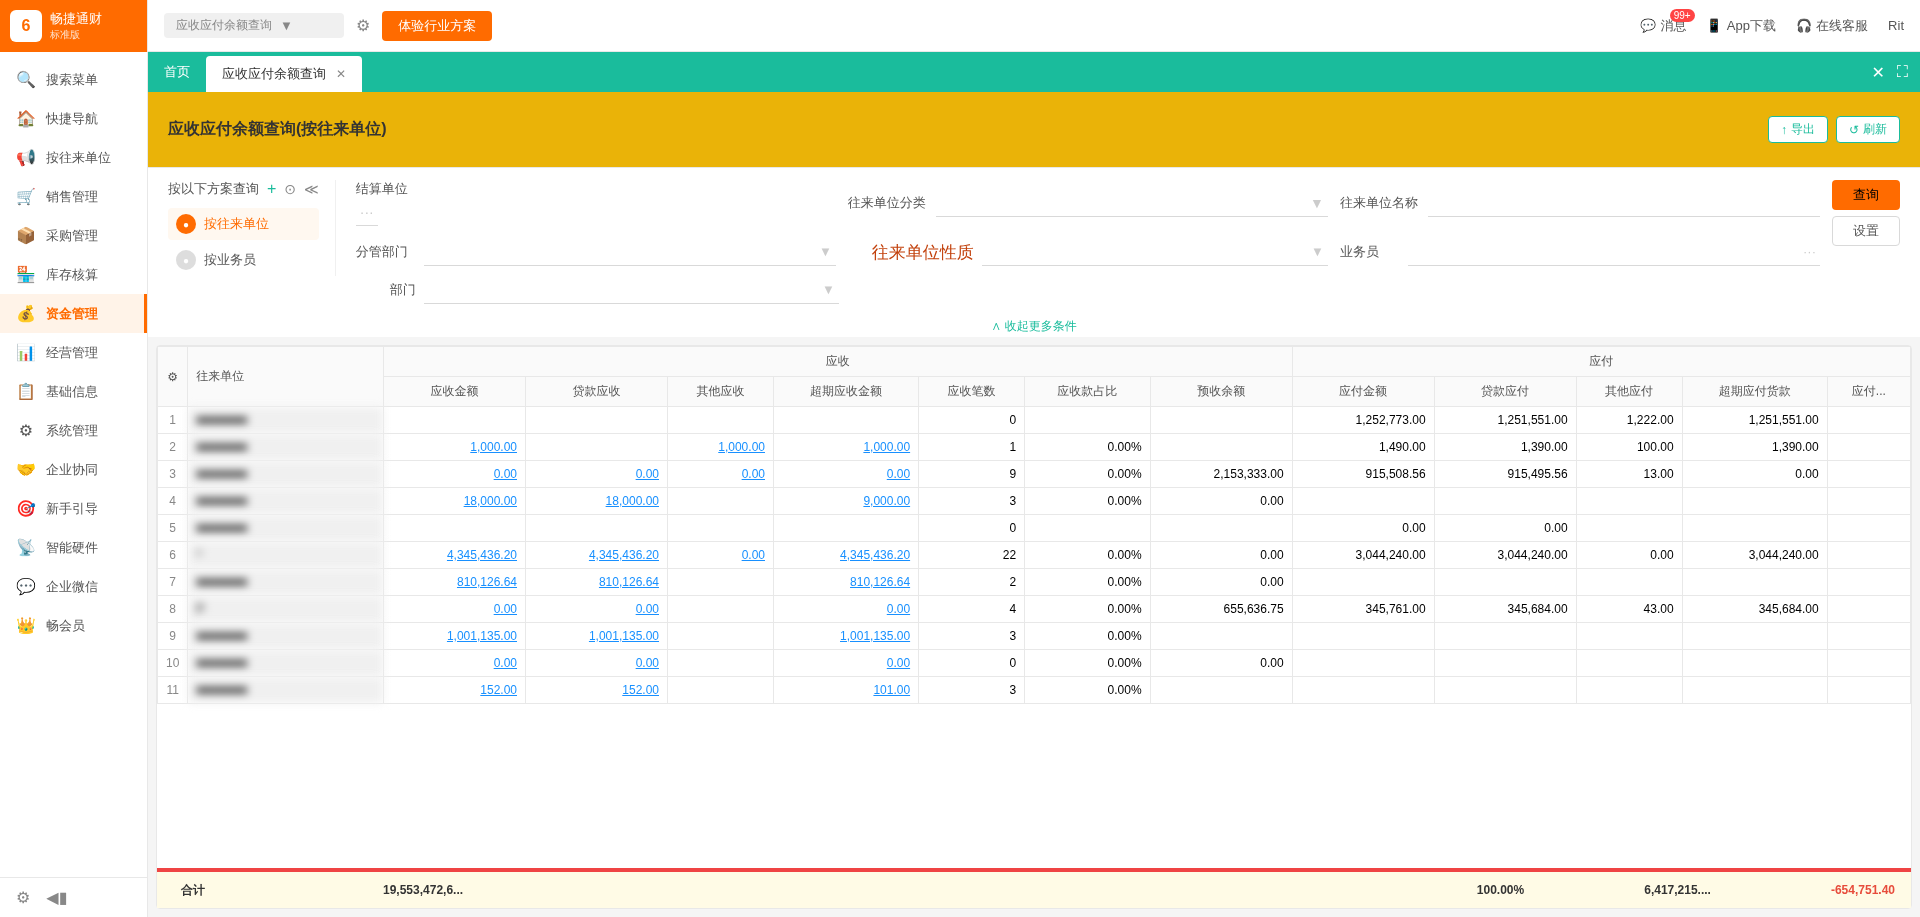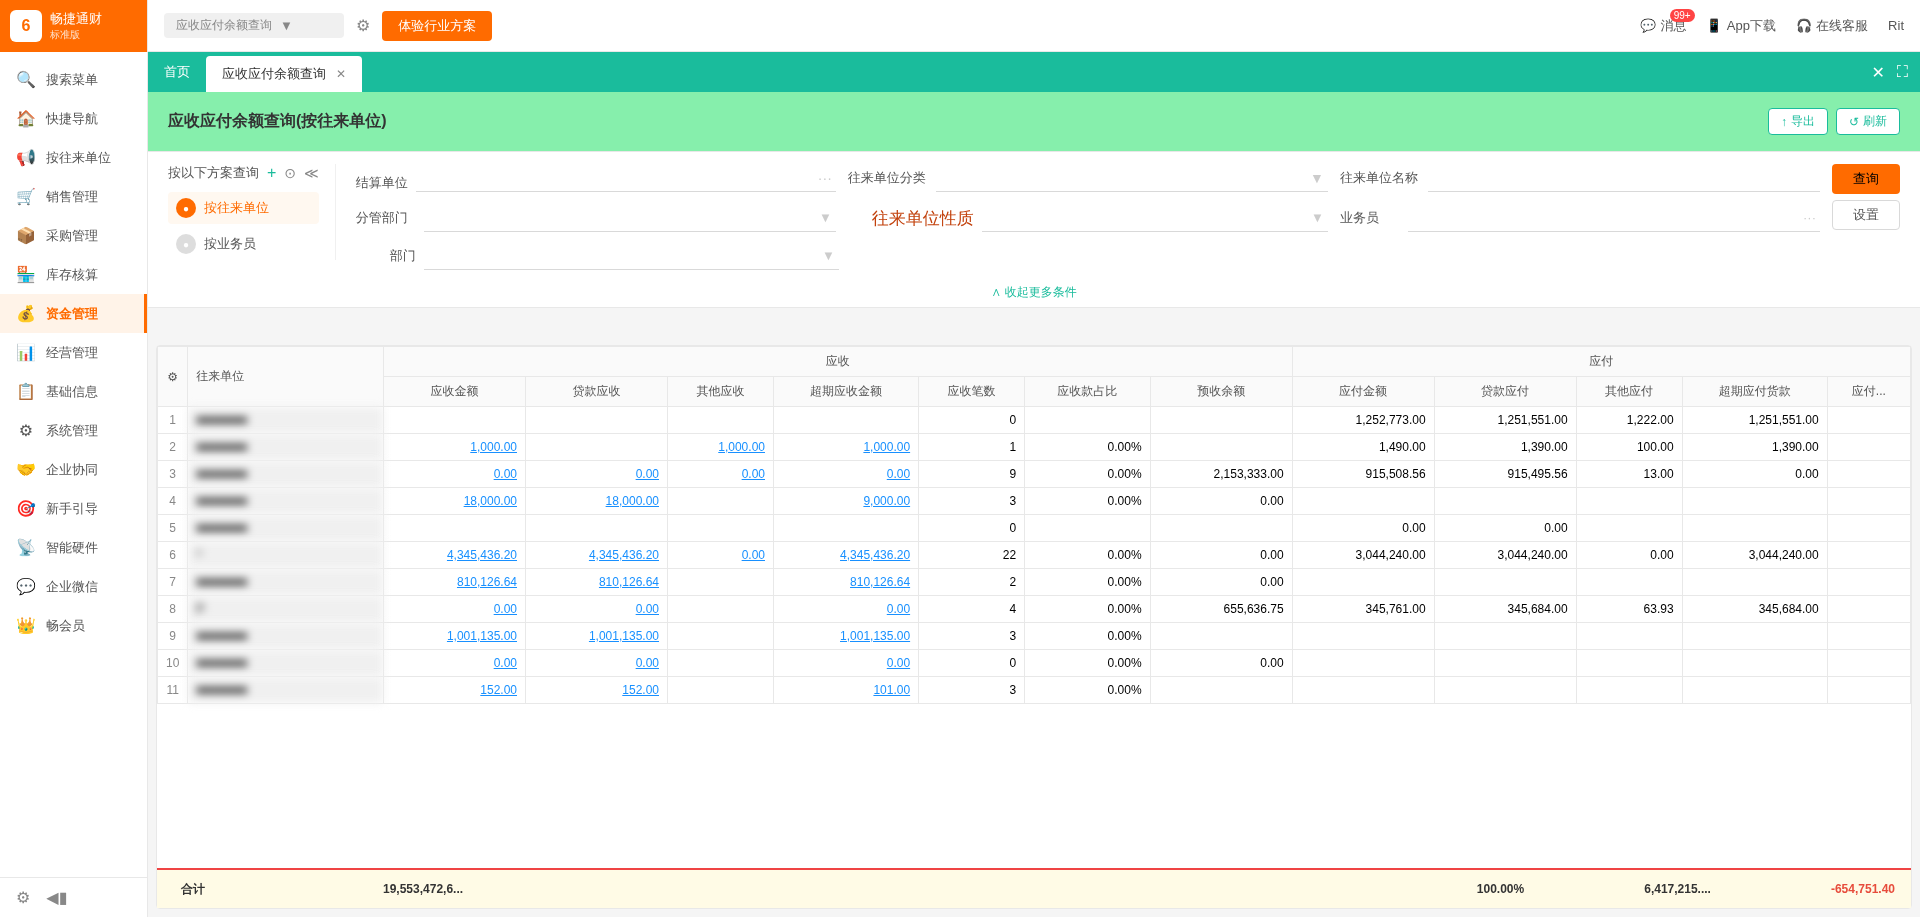--- a/index.html
+++ b/index.html
@@ -62,21 +62,21 @@
     .tab-close { color: #888; font-size: 12px; margin-left: 4px; }
     .tabbar-right { margin-left: auto; display: flex; align-items: center; padding-right: 12px; gap: 12px; }
     .tabbar-right-icon { color: #fff; cursor: pointer; font-size: 16px; }
 
     
     .main {
       position: fixed; left: 148px; top: 92px; right: 0; bottom: 0;
       background: #f5f5f5; overflow: hidden;
     }
     .page-header {
-      background: #86efac; padding: 16px 20px; display: flex; align-items: center; justify-content: space-between;
+      background: #eab308; padding: 24px 20px; display: flex; align-items: center; justify-content: space-between;
       border-bottom: 1px solid #e8e8e8;
     }
     .page-title { font-size: 16px; font-weight: bold; color: #333; }
     .page-header-actions { display: flex; gap: 8px; align-items: center; }
     .btn-export {
       border: 1px solid #1abc9c; color: #1abc9c; background: #fff;
       padding: 4px 12px; border-radius: 4px; cursor: pointer; font-size: 12px; display: flex; align-items: center; gap: 4px;
     }
     .btn-refresh {
       border: 1px solid #1abc9c; color: #1abc9c; background: #fff;
@@ -119,21 +119,21 @@
     .filter-section {
       background: #fff;
     }
 
     .table-container {
       position: absolute; top: 0; left: 0; right: 0; bottom: 40px; overflow: auto;
     }
 
     .totals-row {
       position: absolute; bottom: 0; left: 0; right: 0; height: 40px;
-      background: #fffbe6; border-top: 2px solid #ef4444;
+      background: #fffbe6; border-top: 4px solid #ef4444;
       display: flex; align-items: center; padding: 0 16px; gap: 60px;
       font-size: 12px; font-weight: bold; color: #333;
     }
   </style>
 </head>
 <body>
 
 <div class="sidebar">
   <div class="sidebar-logo">
     <div class="sidebar-logo-icon">6</div>
@@ -286,21 +286,21 @@
           <div style="width:20px;height:20px;border-radius:50%;background:#ddd;display:flex;align-items:center;justify-content:center;">
             <span style="color:#fff;font-size:10px;">●</span>
           </div>
           <span style="color:#555;font-size:13px;">按业务员</span>
         </div>
       </div>
 
       <div style="flex:1; padding-left:20px;">
         <div style="display:grid;grid-template-columns:1fr 1fr 1fr;gap:12px;margin-bottom:10px;">
 
-          <div style="display:flex;align-items:flex-end;gap:0;">
+          <div style="display:flex;align-items:flex-start;gap:0;flex-direction:column;">
             <span style="color:#555;font-size:13px;min-width:60px;">结算单位</span>
             <div style="flex:1;border-bottom:1px solid #d9d9d9;display:flex;align-items:center;justify-content:flex-end;padding:4px;min-height:28px;cursor:pointer;">
               <span style="color:#ccc;font-size:14px;">···</span>
             </div>
           </div>
           <div style="display:flex;align-items:center;gap:8px;">
             <span style="color:#555;font-size:13px;min-width:80px;">往来单位分类</span>
             <div style="flex:1;border-bottom:1px solid #d9d9d9;display:flex;align-items:center;justify-content:flex-end;padding:4px;min-height:28px;cursor:pointer;">
               <span style="color:#ccc;font-size:14px;">▼</span>
             </div>
@@ -495,21 +495,21 @@
                 <td class="left" style="filter: blur(4px); background: rgb(240, 240, 240); min-width: 120px;">P</td>
                 <td><span class="link-text">0.00</span></td>
                 <td><span class="link-text">0.00</span></td>
                 <td></td>
                 <td><span class="link-text">0.00</span></td>
                 <td>4</td>
                 <td>0.00%</td>
                 <td>655,636.75</td>
                 <td>345,761.00</td>
                 <td>345,684.00</td>
-                <td>63.93</td>
+                <td>43.00</td>
                 <td>345,684.00</td>
                 <td></td>
               </tr>
               <tr>
                 <td class="row-num center">9</td>
                 <td class="left" style="filter: blur(4px); background: rgb(240, 240, 240); min-width: 120px;">■■■■■■■</td>
                 <td><span class="link-text">1,001,135.00</span></td>
                 <td><span class="link-text">1,001,135.00</span></td>
                 <td></td>
                 <td><span class="link-text">1,001,135.00</span></td>

